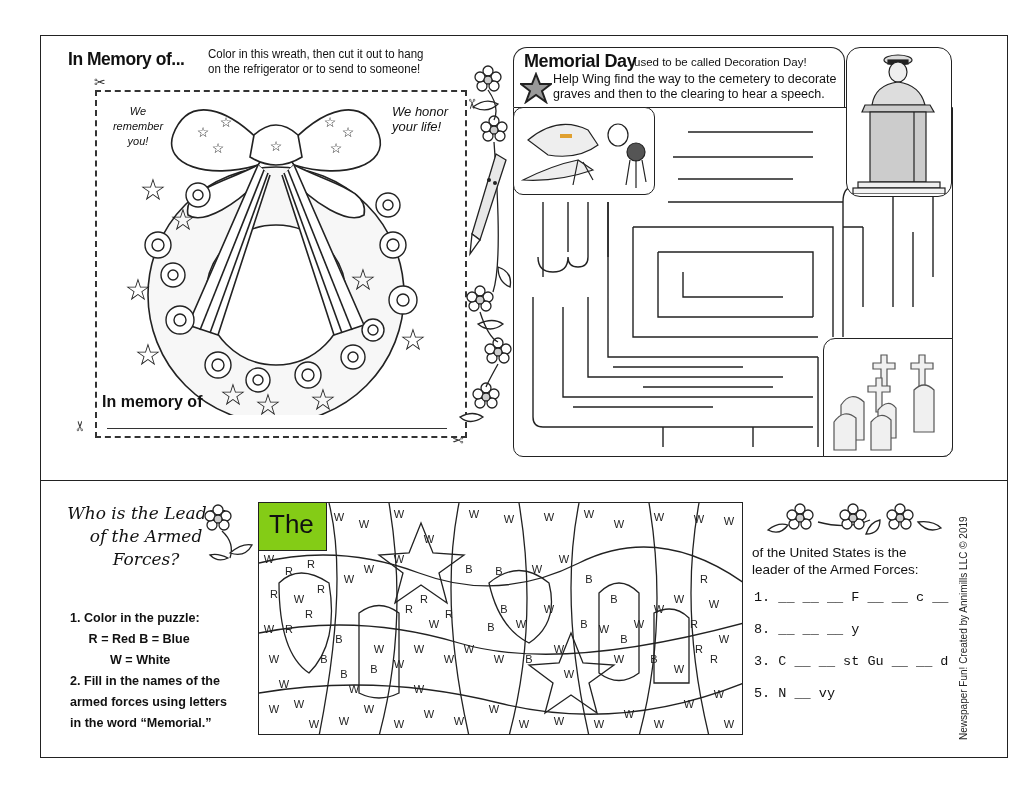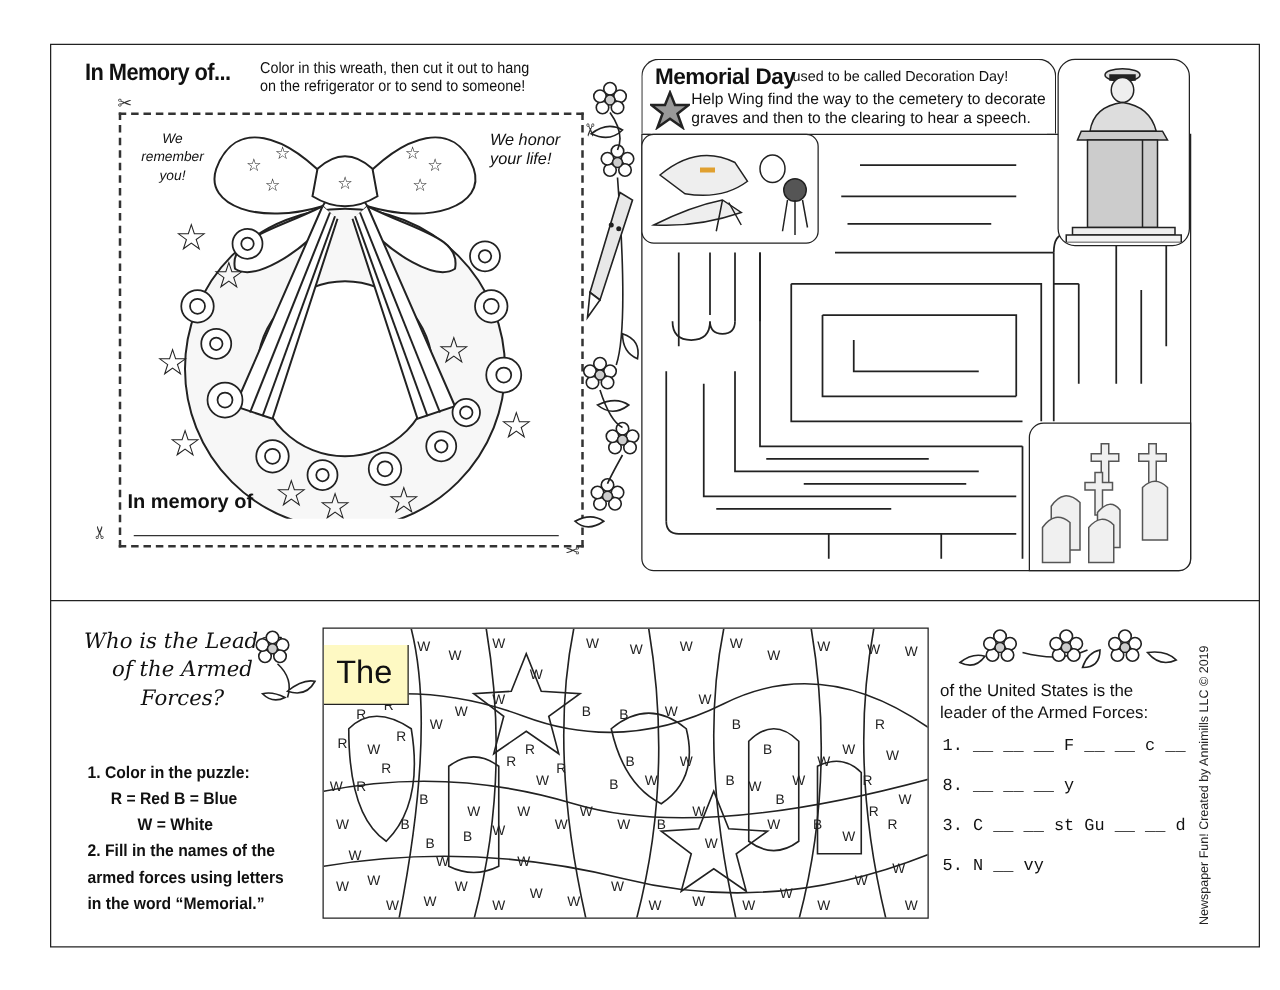--- a/index.html
+++ b/index.html
@@ -30,21 +30,21 @@
   .cemetery-box { left: 823px; top: 338px; width: 130px; height: 119px; border: 1.5px solid #222; border-radius: 12px 0 10px 0; background: #fff; }
 
   
   .question { left: 66px; top: 502px; width: 160px; font-family: "DejaVu Serif", serif; font-size: 17px; line-height: 23px; text-align: center; font-style: italic; }
   .steps { left: 70px; top: 607px; width: 180px; font-size: 13.5px; font-weight: bold; line-height: 21px; transform: scaleX(0.93); transform-origin: left; }
   .steps .indent1 { padding-left: 20px; }
   .steps .indent2 { padding-left: 43px; }
 
   
   .puzzle { left: 258px; top: 502px; width: 485px; height: 233px; border: 1.5px solid #222; overflow: hidden; background: #fff; }
-  .puzzle-the-box { position: absolute; left: 0; top: 13px; width: 68px; height: 48px; border-right: 1.5px solid #222; border-bottom: 1.5px solid #222; background: #fef9c3; z-index: 2; }
+  .puzzle-the-box { position: absolute; left: 0; top: 0; width: 68px; height: 48px; border-right: 1.5px solid #222; border-bottom: 1.5px solid #222; background: #84cc16; z-index: 2; }
   .puzzle-the { position: absolute; left: 10px; top: 6px; font-size: 26px; }
 
   
   .leader-text { left: 752px; top: 544px; width: 190px; font-size: 13.5px; line-height: 17px; text-align: left; }
   .answers { left: 754px; top: 590px; font-size: 13.5px; }
   .answers div { height: 32px; font-family: Liberation Mono, monospace; }
   .credit { left: 958px; top: 740px; font-size: 10px; transform: rotate(-90deg); transform-origin: left top; white-space: nowrap; color: #222; }
 </style>
 </head>
 <body>

